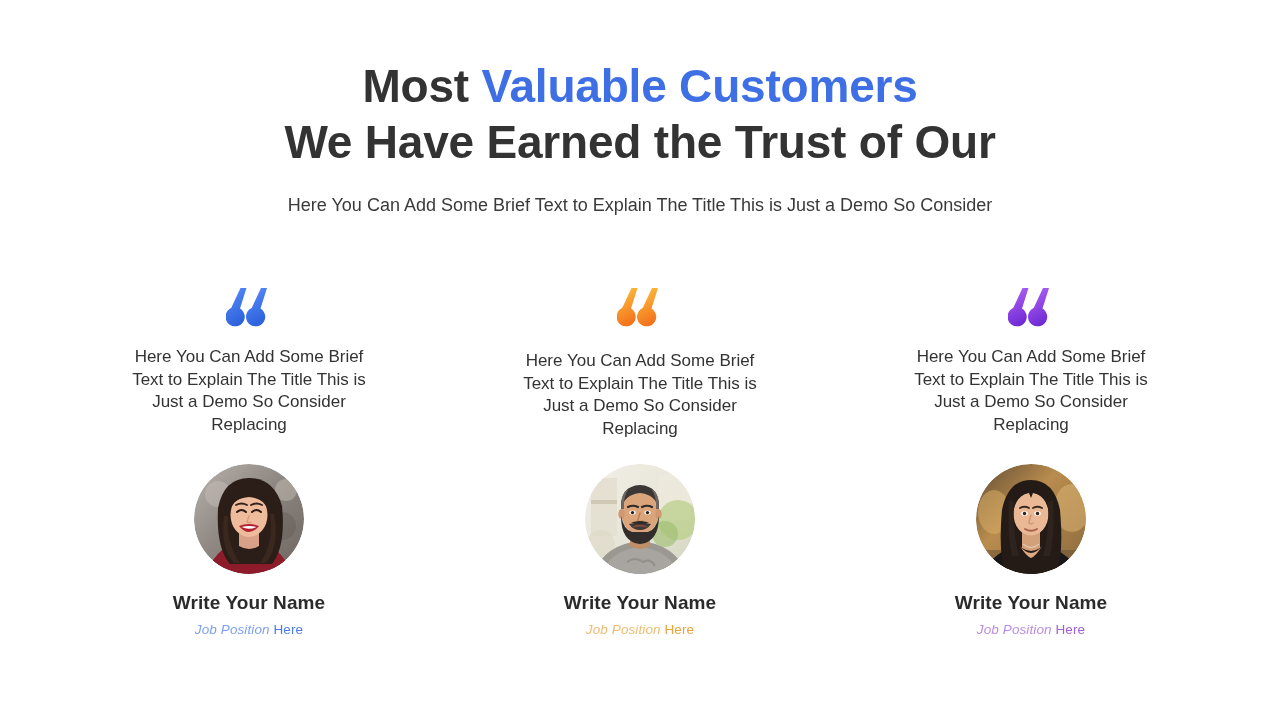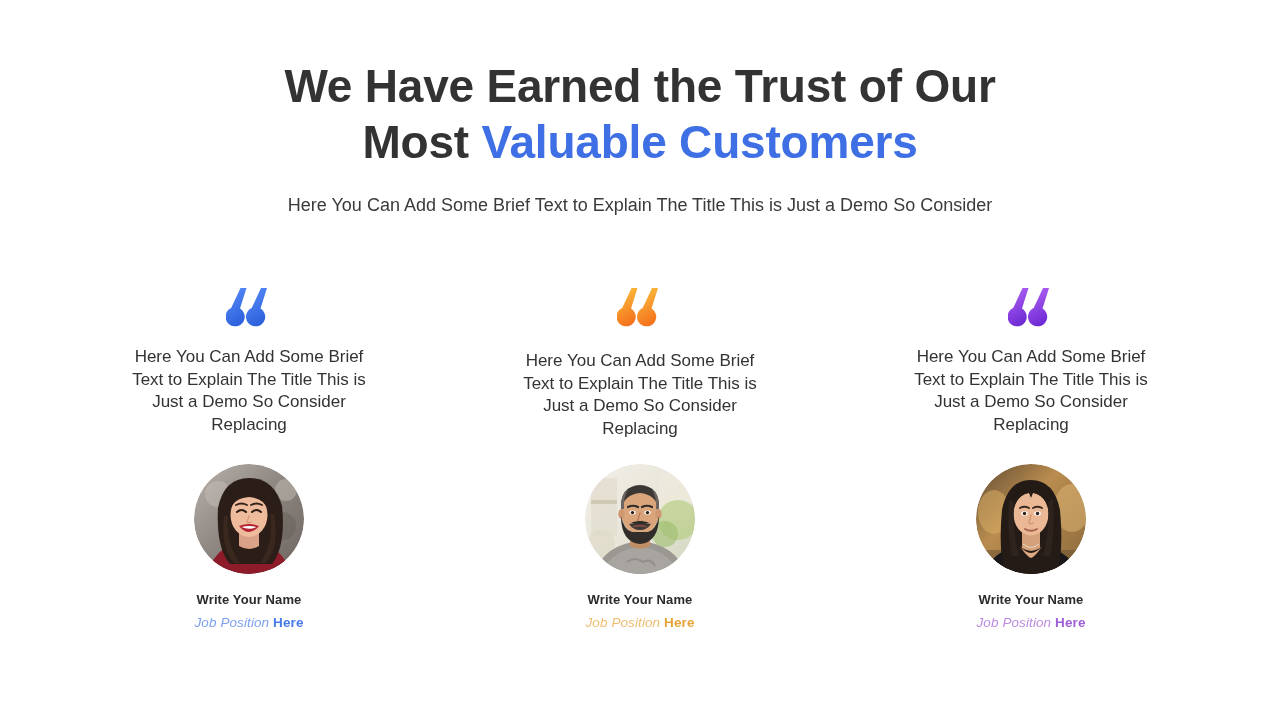--- a/index.html
+++ b/index.html
@@ -100,48 +100,48 @@
     flex: none;
   }
   .card--a .avatar { margin-top: 28px; }
   .card--b .avatar { margin-top: 24px; }
   .card--c .avatar { margin-top: 28px; }
 
   .avatar svg { display: block; width: 110px; height: 110px; }
 
   .person-name {
     margin-top: 18px;
-    font-size: 13px;
+    font-size: 19px;
     font-weight: bold;
     color: #2b2b2b;
     letter-spacing: 0.1px;
   }
 
   .person-role {
     margin-top: 8px;
     font-size: 13.5px;
     font-weight: 500;
     letter-spacing: 0.1px;
   }
   .role-soft  { opacity: 0.72; font-style: italic; }
-  .role-strong { font-weight: 700; text-align: center; }
+  .role-strong { font-weight: 400; text-align: center; }
 
   
   .card--a .person-role { color: #4a7bea; }
   .card--b .person-role { color: #e8a33a; }
   .card--c .person-role { color: #a05fd6; }
 </style>
 </head>
 <body>
 
 <div class="slide">
 
   <div class="header">
+    <div class="title-line"><span>Most </span><span class="title-accent">Valuable Customers</span></div>
     <div class="title-line">We Have Earned the Trust of Our</div>
-    <div class="title-line"><span>Most </span><span class="title-accent">Valuable Customers</span></div>
 
     <div class="subtitle">
       <span class="sub-line">Here You Can Add Some Brief Text to Explain The Title This is Just a Demo So Consider</span>
     </div>
   </div>
 
   <div class="cards">
 
     <div class="card card--a">
       <span class="quote-icon-wrap">

